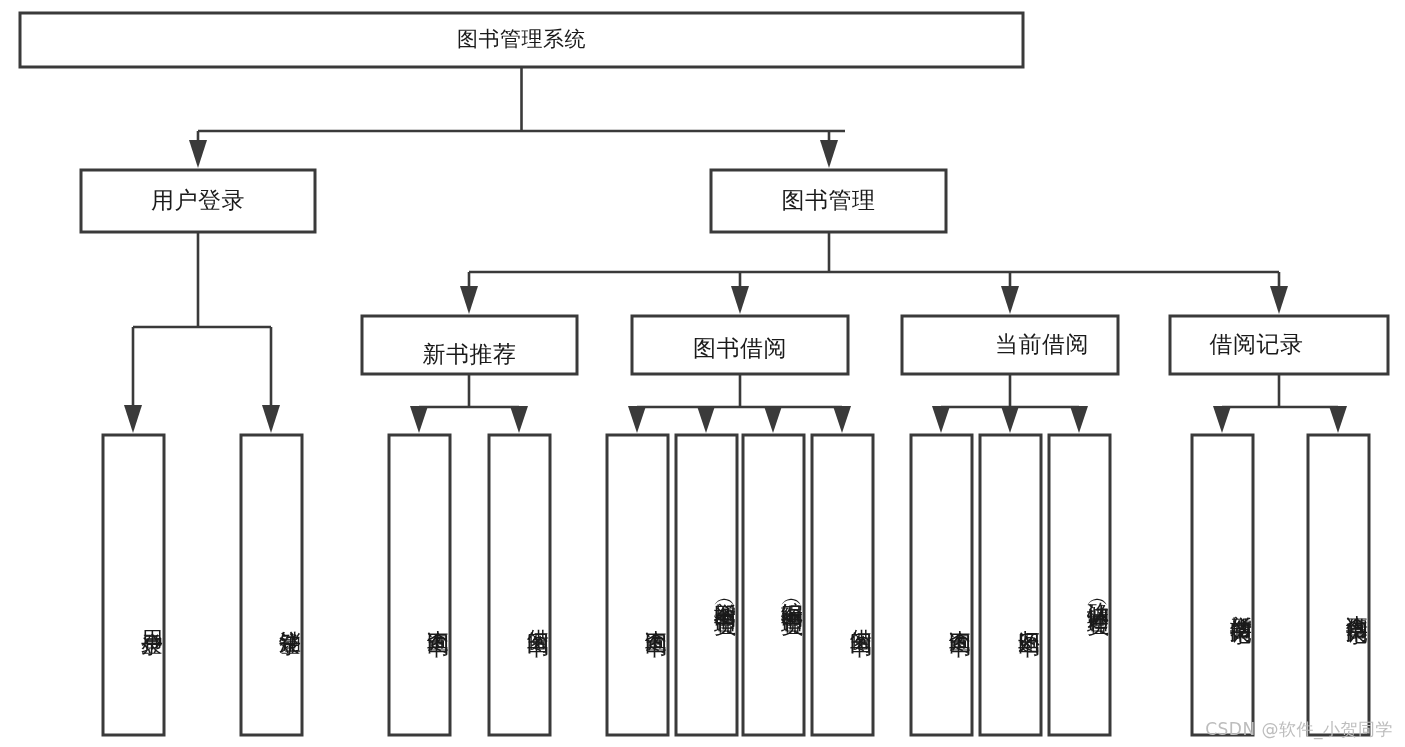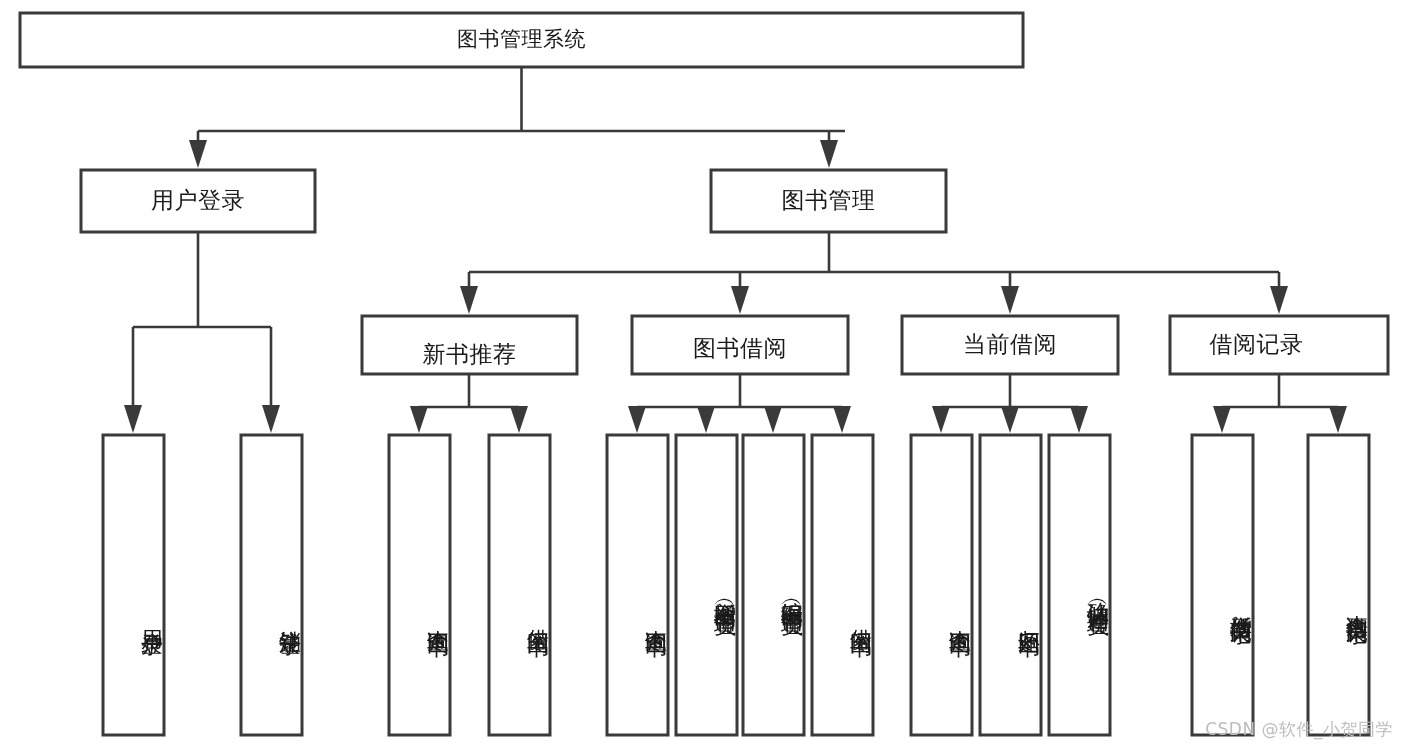--- a/index.html
+++ b/index.html
@@ -194,21 +194,21 @@
     <rect class="node-box" x="1308" y="435" width="61" height="300"></rect>
   </svg>
 
   <div class="node-label" style="left:20px; top:13px; width:1003px; height:54px; font-size:21px;">图书管理系统</div>
 
   <div class="node-label" style="left:81px; top:170px; width:234px; height:62px;">用户登录</div>
   <div class="node-label" style="left:711px; top:170px; width:235px; height:62px;border-radius:9px;">图书管理</div>
 
   <div class="node-label" style="left:362px; top:316px; width:215px; height:58px;margin-top:10px;">新书推荐</div>
   <div class="node-label" style="left:632px; top:316px; width:216px; height:66px;">图书借阅</div>
-  <div class="node-label" style="left:902px; top:316px; width:216px; height:58px;">当前借阅</div>
+  <div class="node-label" style="left:902px; top:316px; width:216px; height:58px;padding-left:32px;">当前借阅</div>
   <div class="node-label" style="left:1170px; top:316px; width:173px; height:58px;">借阅记录</div>
 
   <div class="node-label vertical" style="left:103px; top:488px; width:61px; height:247px;">用户登录</div>
   <div class="node-label vertical" style="left:241px; top:488px; width:61px; height:247px;">注销登录</div>
 
   <div class="node-label vertical" style="left:389px; top:488px; width:61px; height:247px;">查询图书</div>
   <div class="node-label vertical" style="left:489px; top:488px; width:61px; height:247px;">借阅图书</div>
 
   <div class="node-label vertical" style="left:607px; top:488px; width:61px; height:247px;">查询图书</div>
   <div class="node-label vertical" style="left:676px; top:443px; width:61px; height:292px;">新增图书（管理员）</div>

